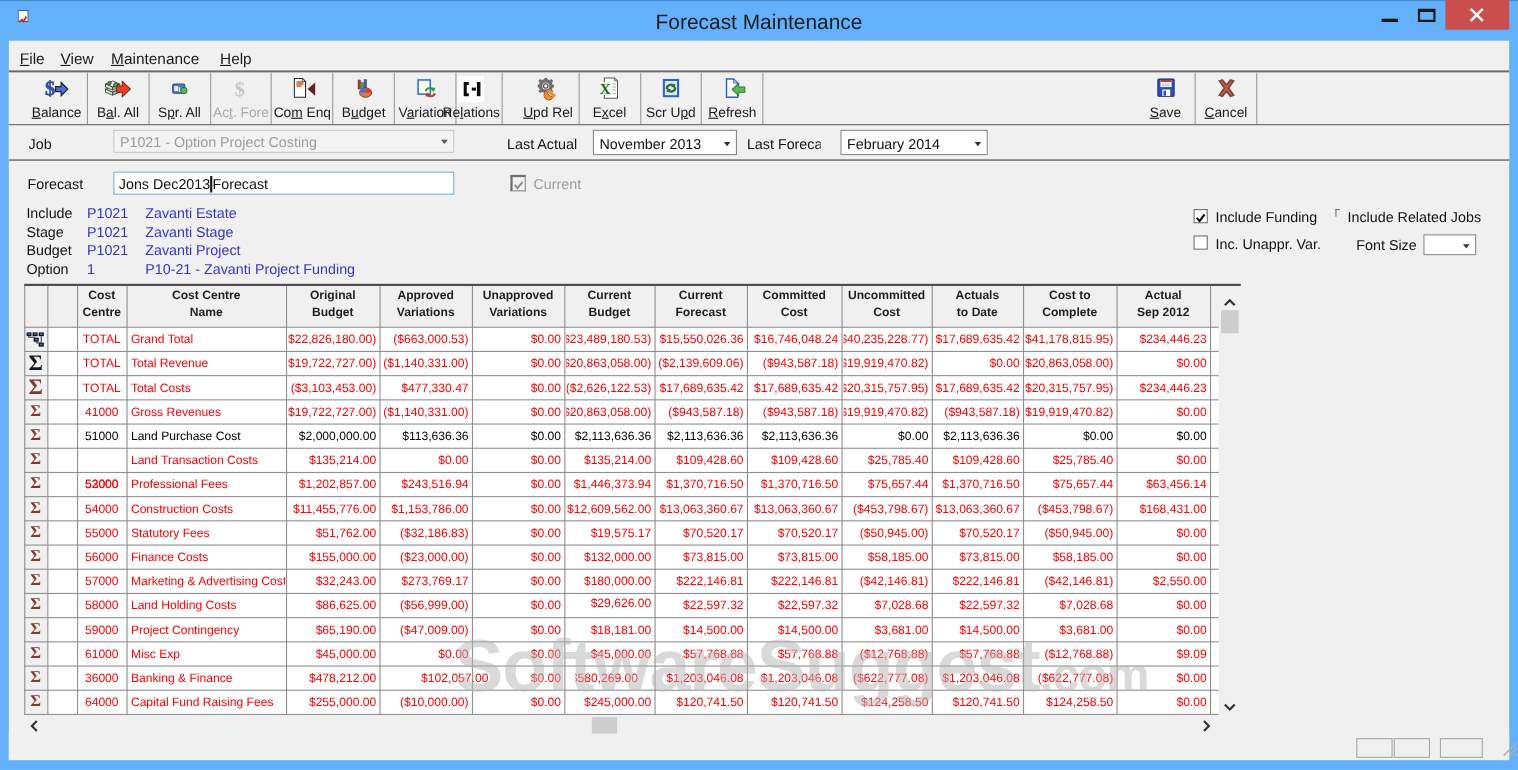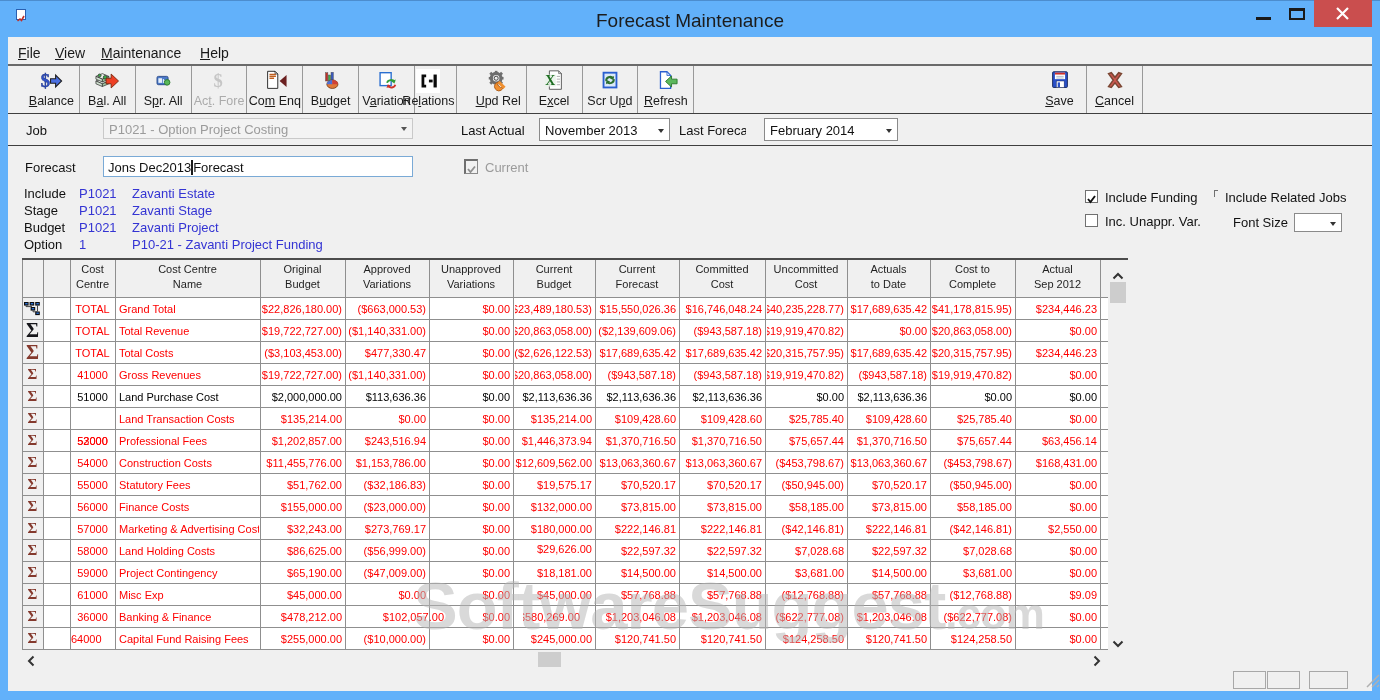--- a/index.html
+++ b/index.html
@@ -19,21 +19,21 @@
 .tbtn.dis .tlab { color:#ababab; }
 .tline { position:absolute; left:8px; top:113px; width:1364px; height:1px; background:#3f3f3f; }
 .jpanel { position:absolute; left:8px; top:114px; width:1364px; height:32px; background:#f0f0f0; border-bottom:1px solid #3f3f3f; }
 .lab { position:absolute; font-size:13px; color:#111; white-space:nowrap; }
 .combo { position:absolute; background:#fff; border:1px solid #8a8a8a; font-size:13px; color:#111; }
 .combo .cv { position:absolute; left:5px; top:3px; white-space:nowrap; }
 .arr { position:absolute; right:5px; width:0; height:0; border-left:3.5px solid transparent; border-right:3.5px solid transparent; border-top:4px solid #333; }
 .input { position:absolute; left:103px; top:156px; width:310px; height:21px; background:#fff; border:1px solid #7aaad6; font-size:13px; color:#111; }
 .blue { color:#3434d3; }
 .ck { position:absolute; width:13px; height:13px; background:#fff; border:1px solid #707070; }
-.hc { text-align:center; font-size:11px; line-height:15px; color:#1f1f1f; }
+.hc { text-align:center; font-size:11px; line-height:15px; color:#1f1f1f;font-weight:bold; }
 .ce { font-size:11px; height:22px; line-height:22px; overflow:hidden; white-space:nowrap; }
 .ce.r { color:#fe0000; }
 .ce.k { color:#000; }
 .fr { float:right; }
 .vsb { position:absolute; left:1108px; top:259.5px; width:20px; height:390px; background:#f0f0f0; }
 .hsb { position:absolute; left:22px; top:650px; width:1106px; height:17.5px; background:#f0f0f0; }
 .thumb { position:absolute; background:#cdcdcd; }
 .sbar { position:absolute; left:8px; top:667px; width:1364px; height:24px; background:#f0f0f0; }
 .sbox { position:absolute; top:4px; height:18px; border:1px solid #a8a8a8; }
 .wm { position:absolute; left:413px; top:567px; font-weight:bold; color:rgba(183,183,183,0.52); font-size:67px; letter-spacing:-1px; z-index:50; white-space:nowrap; }
@@ -771,21 +771,21 @@
 <div class="abs ce r" style="left:849px;top:606px;width:78px">
     <span class="fr">$1,203,046.08</span>
   </div>
 <div class="abs ce r" style="left:932px;top:606px;width:80px">
     <span class="fr">($622,777.08)</span>
   </div>
 <div class="abs ce r" style="left:1017px;top:606px;width:80px">
     <span class="fr">$0.00</span>
   </div>
 <div class="abs" style="left:22px;top:627.5px;width:21px;height:22px;text-align:center;font:bold 15px 'Liberation Serif';color:#84392d;line-height:21px">Σ</div>
-<div class="abs ce r" style="left:71px;top:628px;width:43px;">64000</div>
+<div class="abs ce r" style="left:71px;top:628px;width:43px;text-align:center">64000</div>
 <div class="abs ce r" style="left:119px;top:628px;width:140px">Capital Fund Raising Fees</div>
 <div class="abs ce r" style="left:262px;top:628px;width:80px">
     <span class="fr">$255,000.00</span>
   </div>
 <div class="abs ce r" style="left:347px;top:628px;width:79px">
     <span class="fr">($10,000.00)</span>
   </div>
 <div class="abs ce r" style="left:431px;top:628px;width:79px">
     <span class="fr">$0.00</span>
   </div>

